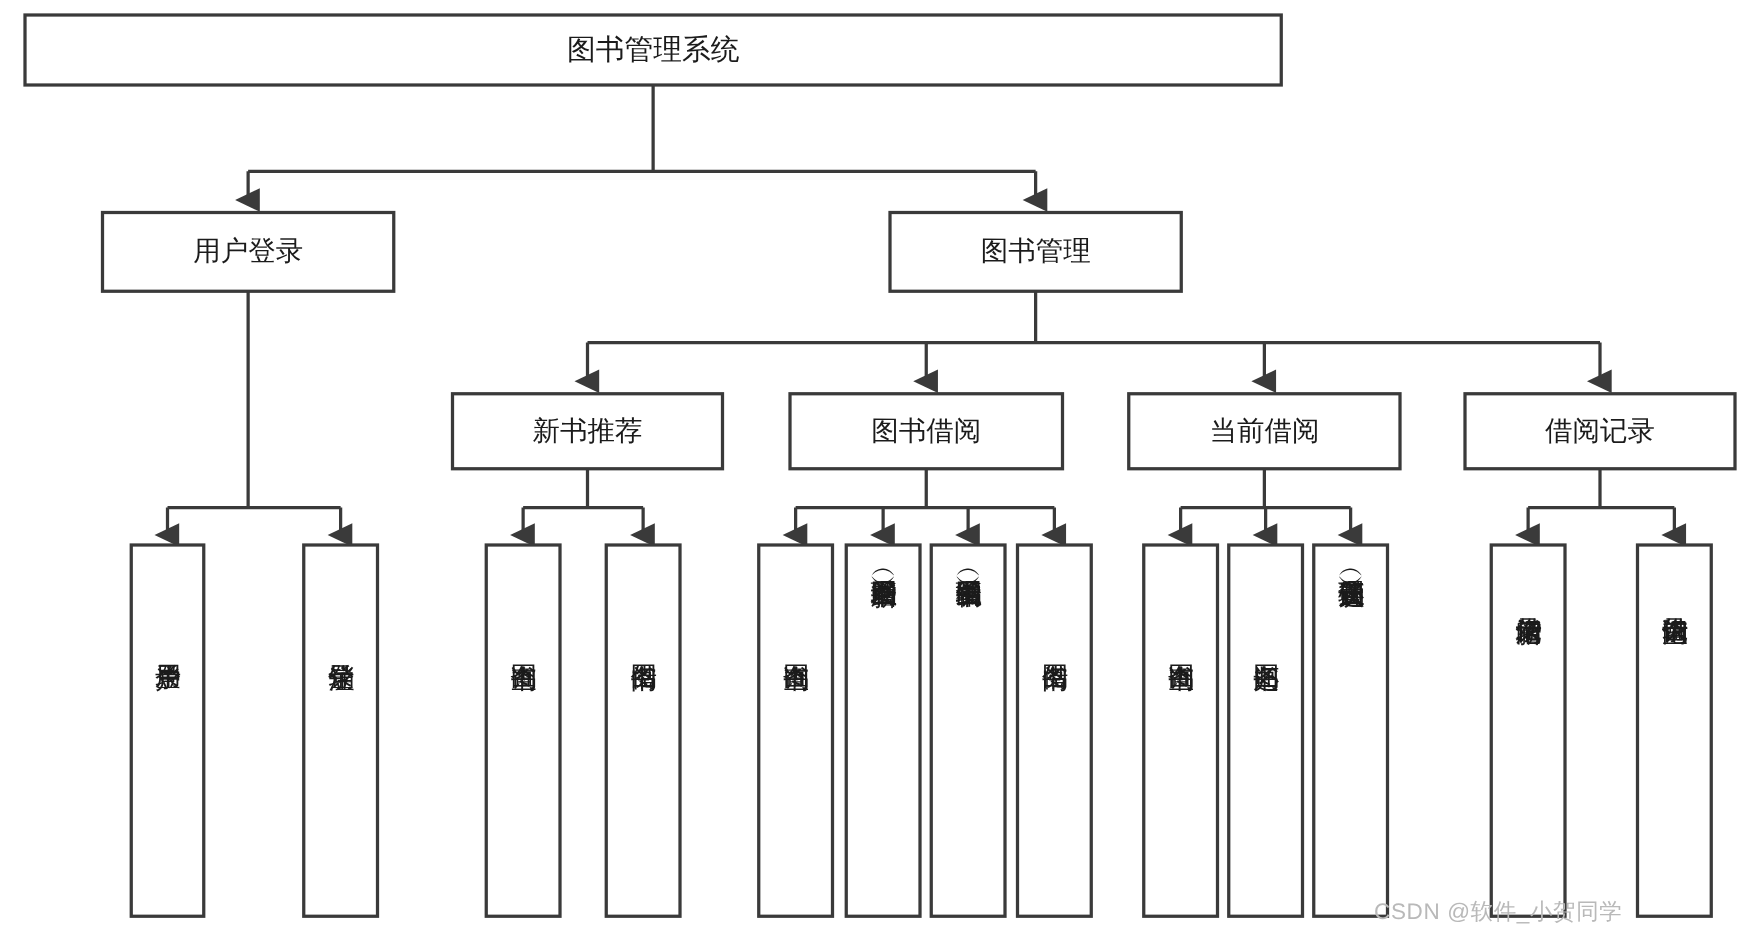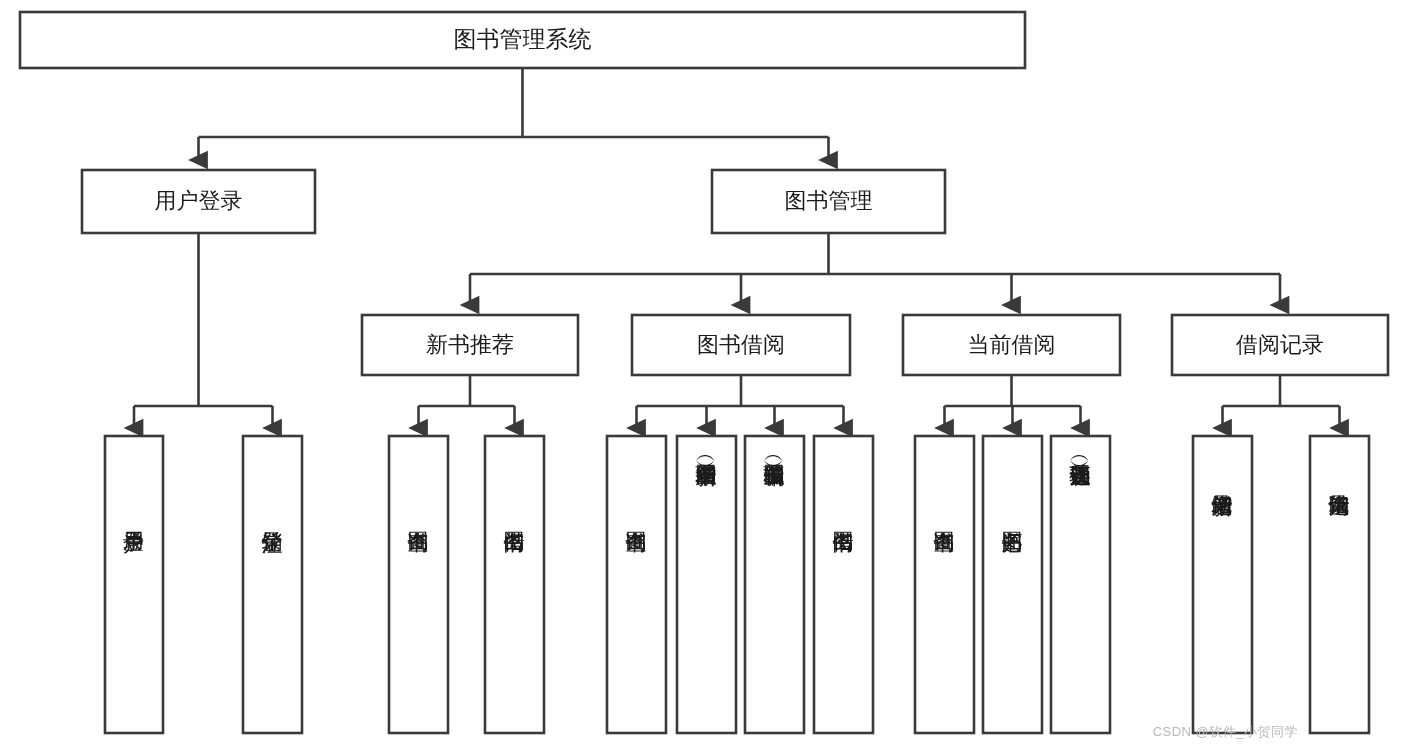--- a/index.html
+++ b/index.html
@@ -53,21 +53,21 @@
     font-size: 21px;
     text-anchor: middle;
     writing-mode: vertical-rl;
     glyph-orientation-vertical: 0;
   }
   .watermark {
     position: absolute;
     right: 8px;
     bottom: 6px;
     font-family: "Liberation Sans", "DejaVu Sans", sans-serif;
-    font-size: 13px;
+    font-size: 18px;
     color: #b9b9b9;
     letter-spacing: 0.5px;
     white-space: nowrap;
     pointer-events: none;
   }
 </style>
 </head>
 <body>
 
 <div id="diagram-root">

